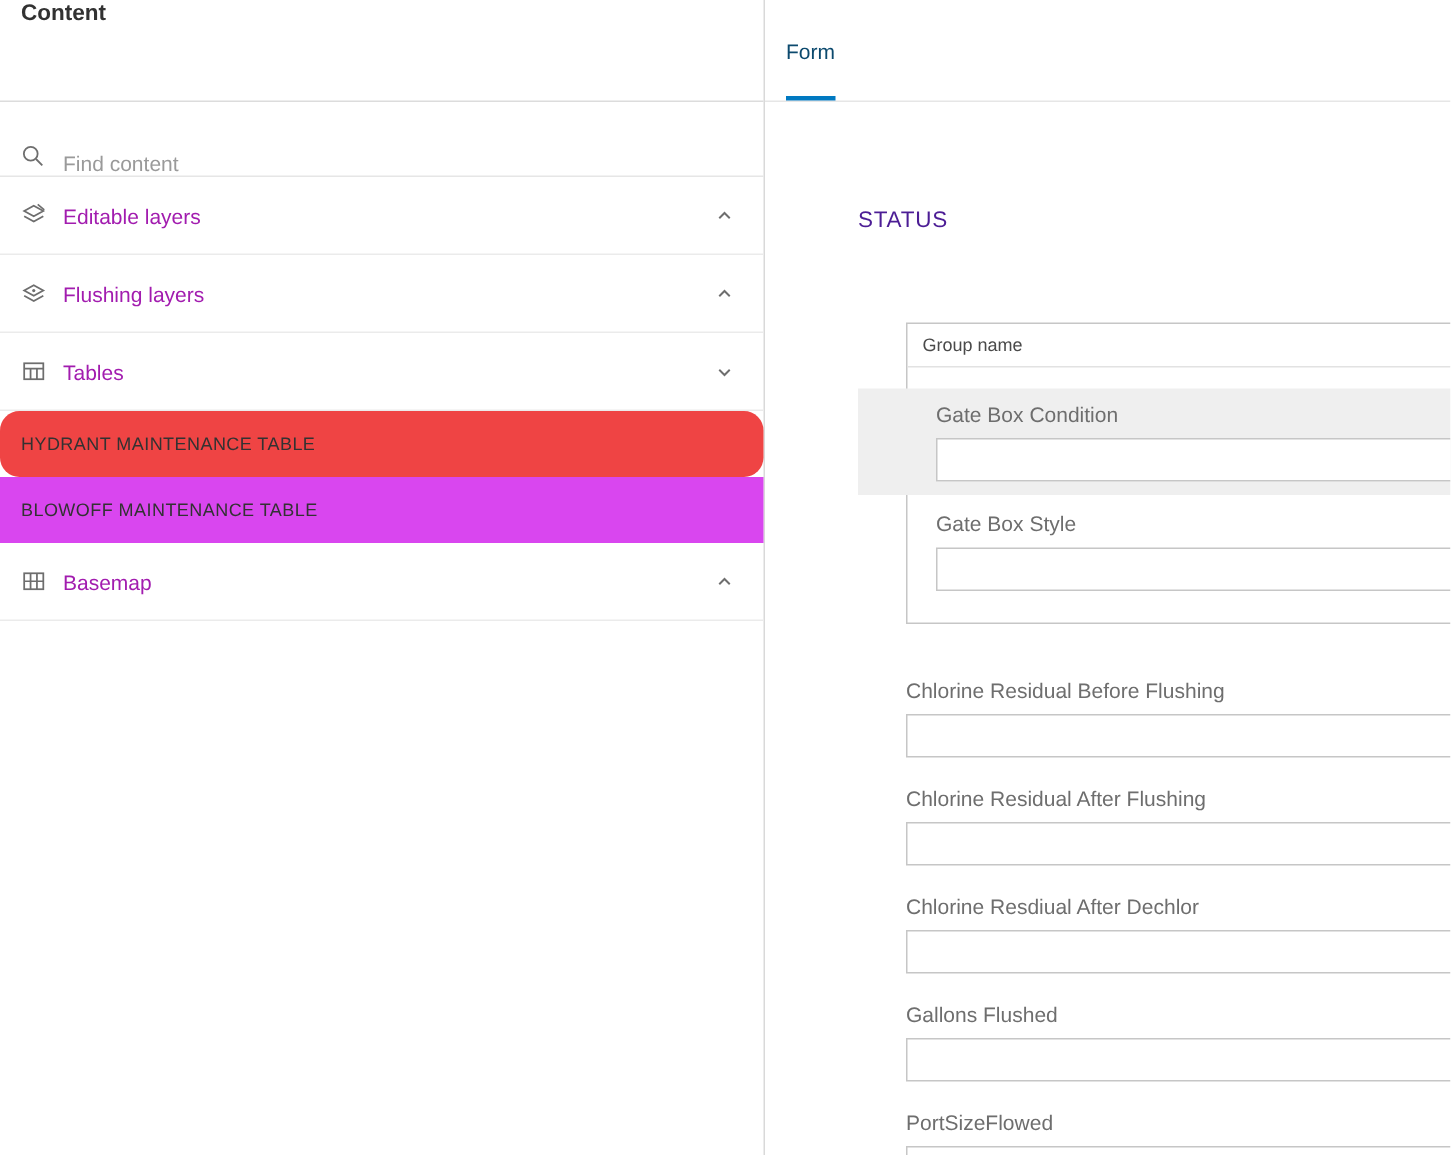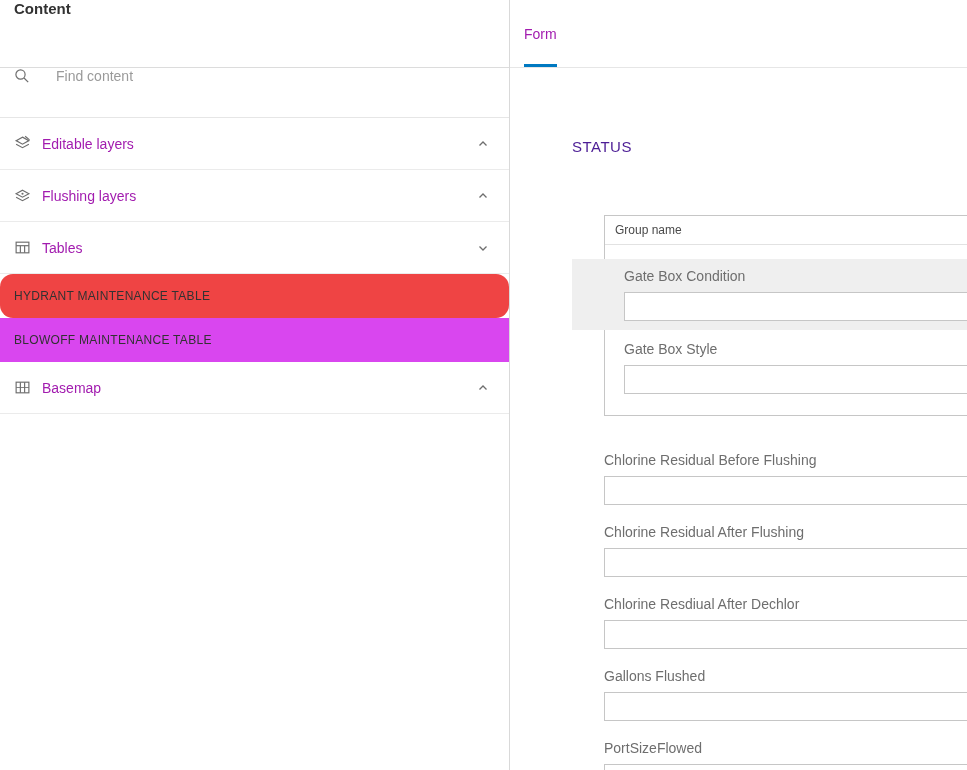--- a/index.html
+++ b/index.html
@@ -21,22 +21,22 @@
   .sidebar-header {
     height: 68px; flex: 0 0 68px;
     display: flex; align-items: flex-start;
     padding: 0 14px;
     border-bottom: 1px solid #dcdcdc;
   }
   .sidebar-title { font-size: 15px; font-weight: bold; color: #323232; }
 
   .search-row {
     height: 50px; flex: 0 0 50px;
-    display: flex; align-items: flex-start;
-    gap: 26px; padding: 0 14px;
+    display: flex; align-items: flex-end;
+    gap: 12px; padding: 0 14px;
     border-bottom: 1px solid #e6e6e6;
   }
   .search-row svg { flex: 0 0 auto; }
   .search-input {
     flex: 1; border: none; outline: none;
     font-size: 14px; color: #323232; background: transparent;
     font-family: "Liberation Sans", sans-serif;
   }
   .search-input::placeholder { color: #9a9a9a; }
 
@@ -68,21 +68,21 @@
     display: flex; align-items: stretch;
     padding-left: 14px; gap: 19px;
     border-bottom: 1px solid #e6e6e6;
   }
   .tab {
     display: flex; align-items: center;
     font-size: 14px; color: #4c4c4c;
     border-bottom: 3px solid transparent;
     padding-top: 3px; cursor: pointer;
   }
-  .tab.active { color: #a21caf; border-bottom-color: #0079c1; }
+  .tab.active { color: #0c4a6e; border-bottom-color: #0079c1; }
 
   .content { flex: 1; padding: 70px 0 0 62px; overflow: hidden; }
   .form-heading { font-size: 15px; color: #4c1d95; letter-spacing: 0.5px; }
 
   .form-canvas { margin-left: 32px; margin-right: -40px; }
 
   .group { margin-top: 60px; border: 1px solid #c6c6c6; }
   .group-header {
     height: 29px; display: flex; align-items: center;
     padding-left: 10px;

